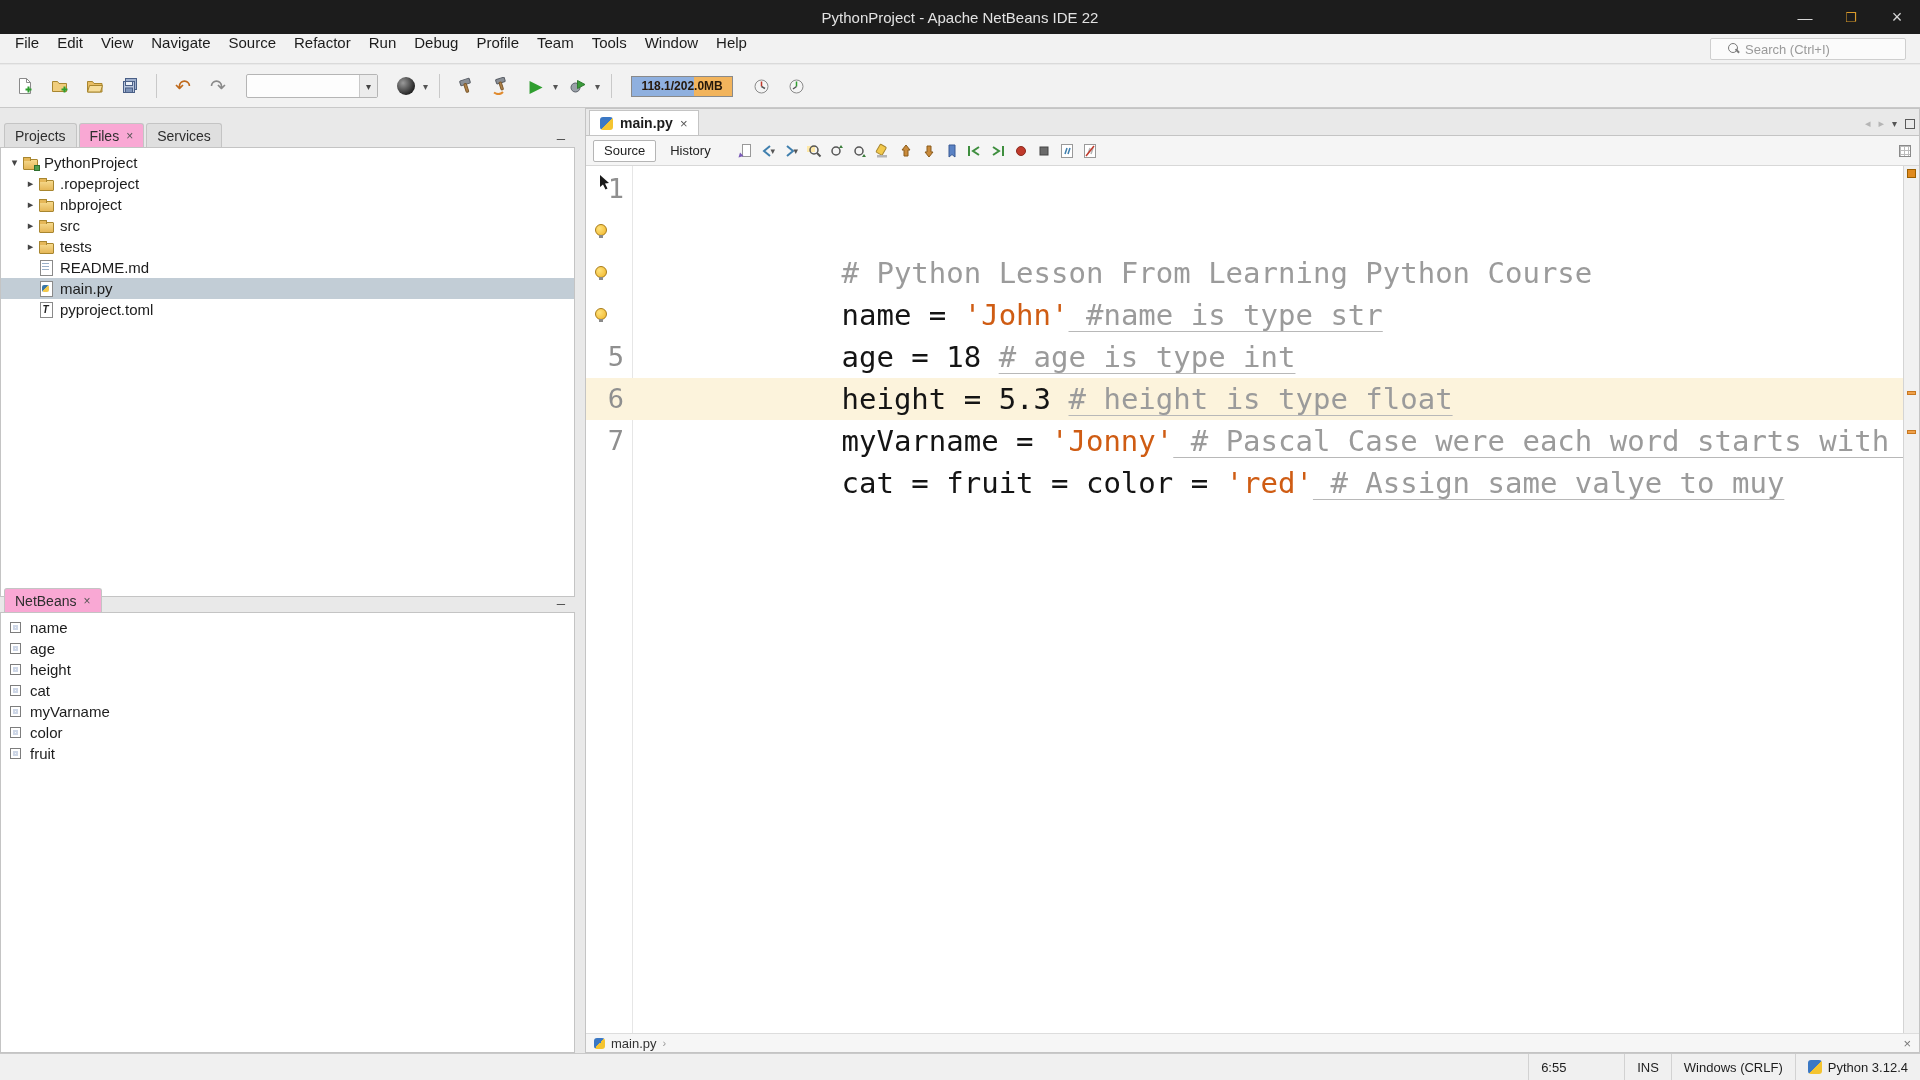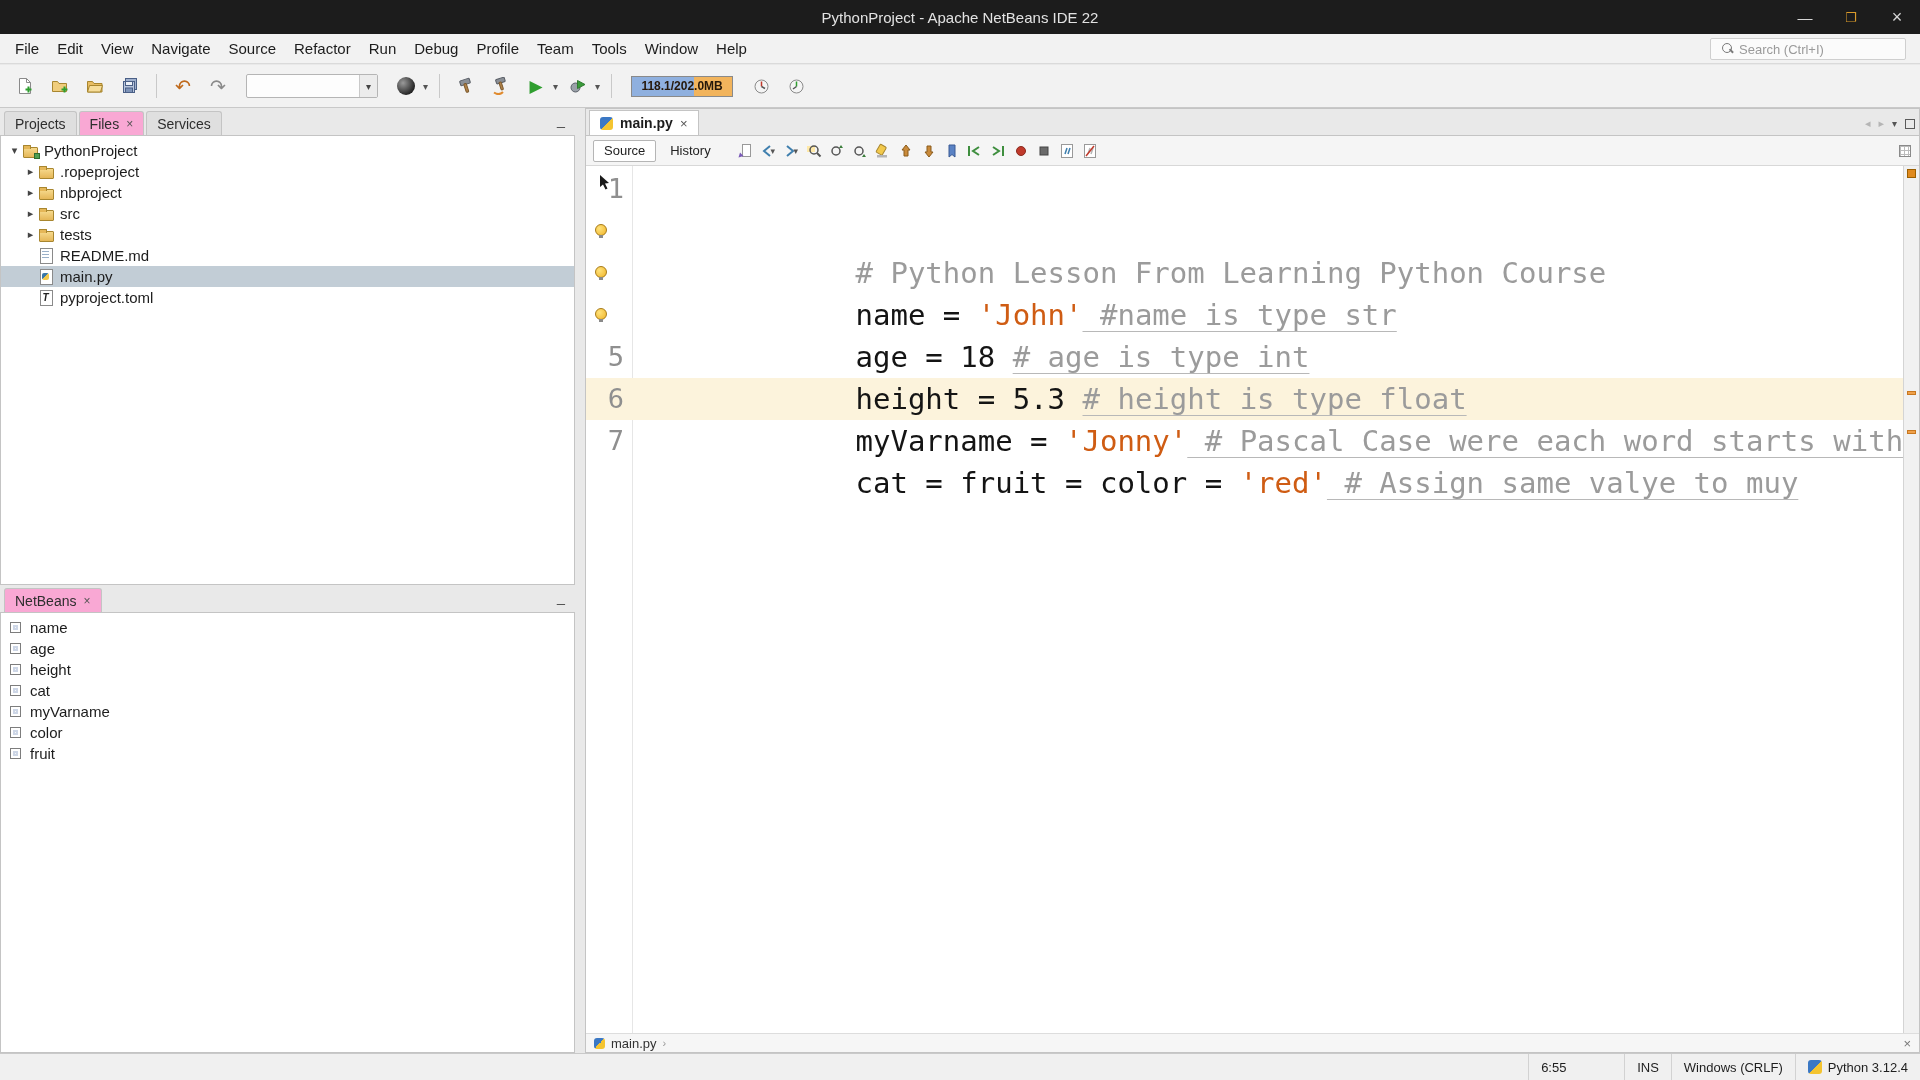--- a/index.html
+++ b/index.html
@@ -10,23 +10,23 @@
   
   .titlebar{position:absolute;top:0;left:0;right:0;height:34px;background:#1c1c1c;display:flex;align-items:center;justify-content:center}
   .title-text{color:#e2e2e2;font-size:15px}
   .win-controls{position:absolute;right:0;top:0;height:34px;display:flex}
   .win-btn{width:46px;height:34px;display:flex;align-items:center;justify-content:center;color:#d6d6d6;font-size:15px}
   .win-btn.maxi{color:#d99a2b;font-size:13px}
   .win-btn.close{font-size:18px}
 
   
   .menubar{position:absolute;top:34px;left:0;right:0;height:30px;background:#f2f2f2;border-bottom:1px solid #dadada;display:flex;align-items:stretch;padding-left:6px}
-  .menu-items{display:flex;align-items:center}
+  .menu-items{display:flex;align-items:flex-start}
   .menu-item{padding:0 9px;display:flex;align-items:center;font-size:15px}
-  .searchbox{position:absolute;right:14px;top:4px;width:196px;height:22px;background:#fbfbfb;border:1px solid #cfcfcf;border-radius:2px;display:flex;align-items:center;padding:0 11px;gap:5px}
+  .searchbox{position:absolute;right:14px;top:4px;width:196px;height:22px;background:#fbfbfb;border:1px solid #cfcfcf;border-radius:2px;display:flex;align-items:center;padding:0 17px;gap:5px}
   .mag{width:12px;height:12px;position:relative;flex:0 0 12px}
   .mag::before{content:"";position:absolute;left:0;top:0;width:8px;height:8px;border:1.5px solid #7a7a7a;border-radius:50%}
   .mag::after{content:"";position:absolute;left:7px;top:7px;width:5px;height:1.5px;background:#7a7a7a;transform:rotate(45deg)}
   .search-input{border:none;outline:none;background:transparent;font-size:13px;color:#333;width:150px;font-family:"Liberation Sans",sans-serif}
   .search-input::placeholder{color:#9a9a9a}
 
   
   .toolbar{position:absolute;top:65px;left:0;right:0;height:43px;background:#f2f2f2;border-bottom:1px solid #c9c9c9;display:flex;align-items:center;gap:5px;padding:0 10px}
   .tb{width:30px;height:30px;display:flex;align-items:center;justify-content:center}
   .tb-sep{width:1px;height:24px;background:#c9c9c9;margin:0 6px}
@@ -36,21 +36,21 @@
   .glyph.run{color:#2f9e2f;font-size:17px}
   .dd{font-size:10px;color:#555;margin-left:-3px}
   .config-select{width:132px;height:24px;background:#fdfdfd;border:1px solid #b5b5b5;border-radius:2px;display:flex;align-items:center;justify-content:flex-end;margin:0 8px}
   .cs-arrow{width:18px;height:100%;border-left:1px solid #c9c9c9;background:#ececec;display:flex;align-items:center;justify-content:center;font-size:10px;color:#444}
   .globe{width:18px;height:18px;border-radius:50%;background:radial-gradient(circle at 6px 6px,#9a9a9a,#1f1f1f 75%);display:block}
   .memory{height:21px;min-width:102px;border:1px solid #8a8a8a;display:flex;align-items:center;justify-content:center;font-size:12px;font-weight:bold;color:#26180a;background:linear-gradient(to right,#8fb0df 0 62%,#f2b45c 62% 100%);margin:0 8px;padding:0 4px}
 
   
   .left-col{position:absolute;left:0;top:108px;width:580px;bottom:27px}
   .panel{position:absolute;left:0;right:5px}
-  .files-panel{top:0;height:477px}
+  .files-panel{top:12px;height:477px}
   .navigator-panel{top:477px;bottom:0}
   .panel-tabs{height:27px;display:flex;align-items:flex-end;padding-left:4px;position:relative}
   .ptab{height:24px;padding:0 10px;display:flex;align-items:center;gap:7px;font-size:14px;background:#dfdfdf;border:1px solid #c4c4c4;border-bottom:none;margin-right:2px;border-radius:3px 3px 0 0;color:#2e2e2e}
   .ptab[data-active="true"]{background:#f9a8d4}
   .ptab-close{font-size:12px;color:#555}
   .ptab-close:empty{display:none}
   .panel-min{position:absolute;right:10px;bottom:4px;color:#555;font-size:15px;line-height:10px}
   .panel-body{position:absolute;top:27px;left:0;right:0;bottom:0;background:#fff;border:1px solid #c4c4c4;overflow:hidden;padding-top:4px}
 
   .tree-row{height:21px;display:flex;align-items:center;font-size:15px;white-space:nowrap}
@@ -102,21 +102,21 @@
   .code-lines{position:absolute;left:0;right:0;top:2px}
   .code-line{display:flex;height:42px;line-height:42px;font-family:"DejaVu Sans Mono","Liberation Mono",monospace;font-size:29px}
   .code-line[data-current="true"]{background:var(--color-current-line)}
   .gutter-cell{width:46px;flex:0 0 46px;position:relative;color:#8f8f8f;text-align:right;padding-right:8px;font-size:27px}
   .code-line[data-g="hint"] .gutter-num{visibility:hidden}
   .g-hint{display:none;position:absolute;left:9px;top:14px;width:12px;height:12px;border-radius:50%;background:radial-gradient(circle at 35% 35%,#ffe27a,#f0b429);border:1px solid #a87b17}
   .g-hint::after{content:"";position:absolute;left:3px;bottom:-3px;width:4px;height:3px;background:#8a8a8a}
   .code-line[data-g="hint"] .g-hint{display:block}
   .g-cursor{display:none;position:absolute;left:12px;top:6px}
   .code-line[data-g="cursor"] .g-cursor{display:block}
-  .code-text{white-space:pre;padding-left:14px;color:var(--color-code)}
+  .code-text{white-space:pre;color:var(--color-code)}
   .seg[data-type="string"]{color:var(--color-string)}
   .seg[data-type="comment"]{color:var(--color-comment)}
   .seg[data-u="true"]{text-decoration:underline;text-decoration-color:#b8b8b8;text-decoration-thickness:1px;text-underline-offset:6px}
 
   .vscroll{width:16px;flex:0 0 16px;background:#f1f1f1;border-left:1px solid #d4d4d4;position:relative}
   .vs-status{position:absolute;top:3px;left:3px;width:9px;height:9px;background:#e08a1e;border:1px solid #9c5f00}
   .vs-mark{position:absolute;left:3px;width:9px;height:4px;background:#f0a14a;border:1px solid #c87820}
   .vs-mark.m1{top:26%}
   .vs-mark.m2{top:30.5%}
 

